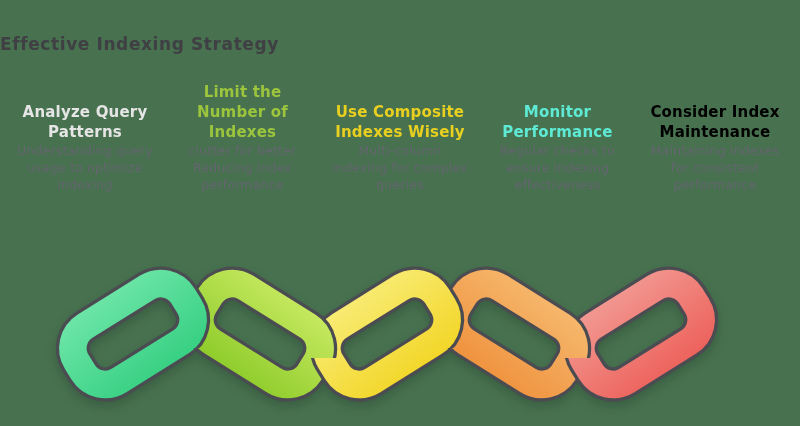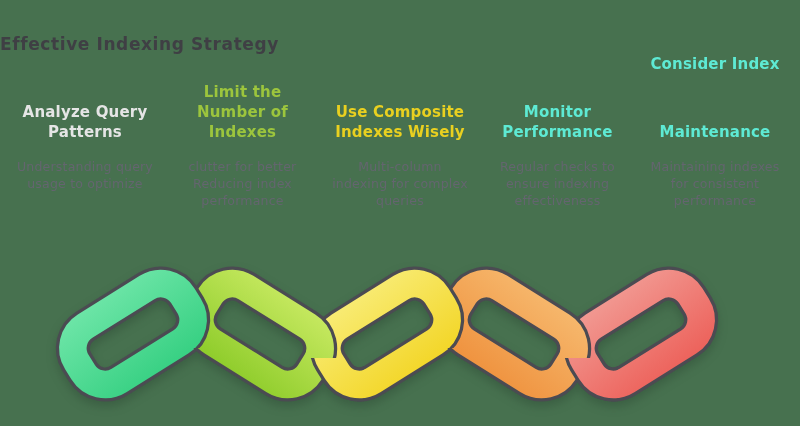--- a/index.html
+++ b/index.html
@@ -22,21 +22,21 @@
     position:absolute;top:80px;left:10px;right:10px;
     display:flex;justify-content:space-between;
   }
   .column{width:150px;display:flex;flex-direction:column;align-items:center;text-align:center;}
   .col-title{
     height:62px;width:100%;
     display:flex;flex-direction:column;justify-content:flex-end;
     font-weight:bold;font-size:15px;line-height:20px;letter-spacing:.2px;
   }
   .col-desc{
-    margin-top:16px;font-size:12.5px;line-height:17px;
+    font-size:12.5px;line-height:17px;
     color:var(--desc-color);letter-spacing:.2px;
   }
 
   .chain-wrap{position:absolute;top:240px;left:0;width:800px;height:186px;}
   .chain-wrap svg{filter:drop-shadow(0 5px 5px rgba(30,50,36,.28));}
   .lk{fill:none;}
   .ol{stroke:var(--chain-outline);stroke-width:34;}
   .c0{stroke:url(#grad0);stroke-width:27.5;}
   .c1{stroke:url(#grad1);stroke-width:27.5;}
   .c2{stroke:url(#grad2);stroke-width:27.5;}
@@ -53,20 +53,21 @@
   <div class="columns">
 
     <div class="column">
       <div class="col-title" style="color: #e5e5e5;">
         <div>Analyze Query</div>
         <div>Patterns</div>
       </div>
       <div class="col-desc">
         <div>Understanding query</div>
         <div>usage to optimize</div>
+        <div>indexing</div>
       </div>
     </div>
 
     <div class="column">
       <div class="col-title" style="color: rgb(156, 197, 61);">
         <div>Limit the</div>
         <div>Number of</div>
         <div>Indexes</div>
       </div>
       <div class="col-desc">
@@ -94,21 +95,21 @@
         <div>Performance</div>
       </div>
       <div class="col-desc">
         <div>Regular checks to</div>
         <div>ensure indexing</div>
         <div>effectiveness</div>
       </div>
     </div>
 
     <div class="column">
-      <div class="col-title" style="color: #5eead4; gap: 48px;">
+      <div class="col-title" style="color: #000000;">
         <div>Consider Index</div>
         <div>Maintenance</div>
       </div>
       <div class="col-desc">
         <div>Maintaining indexes</div>
         <div>for consistent</div>
         <div>performance</div>
       </div>
     </div>
 

